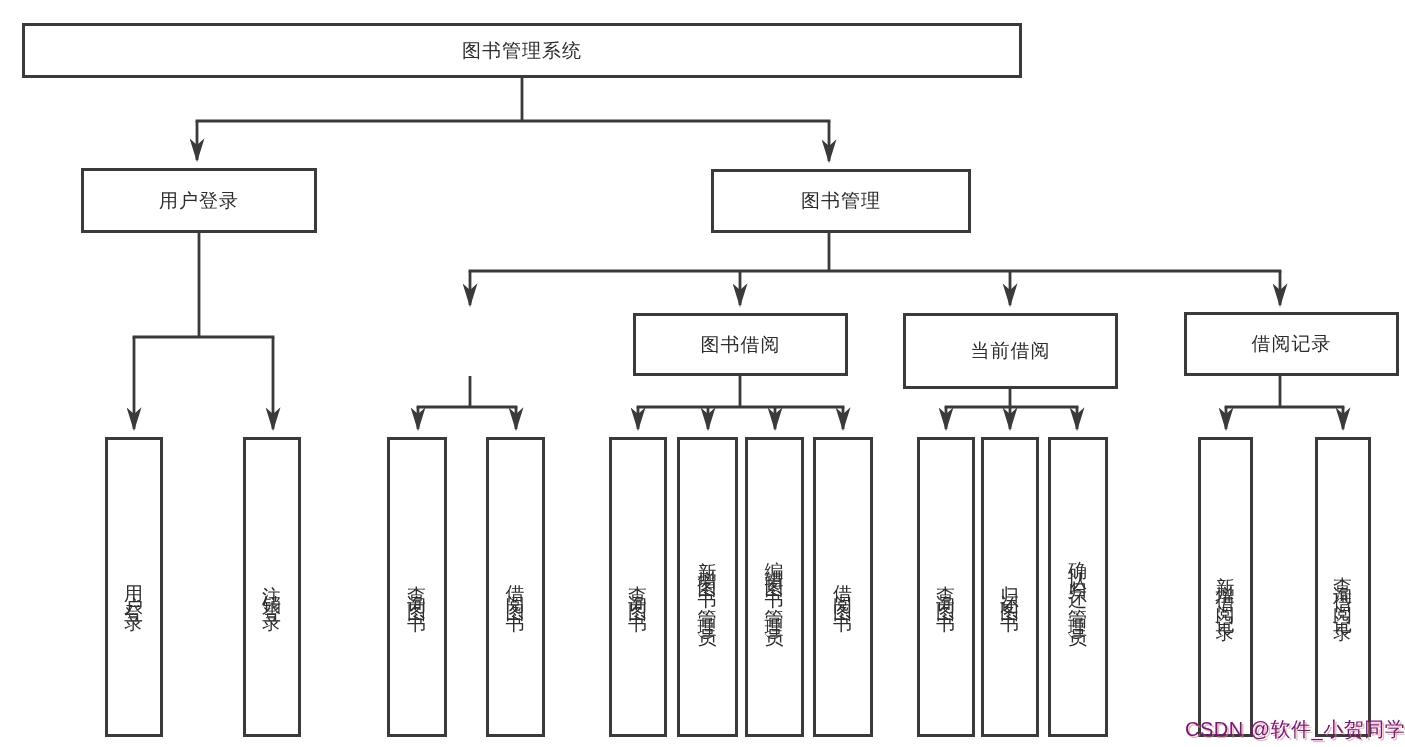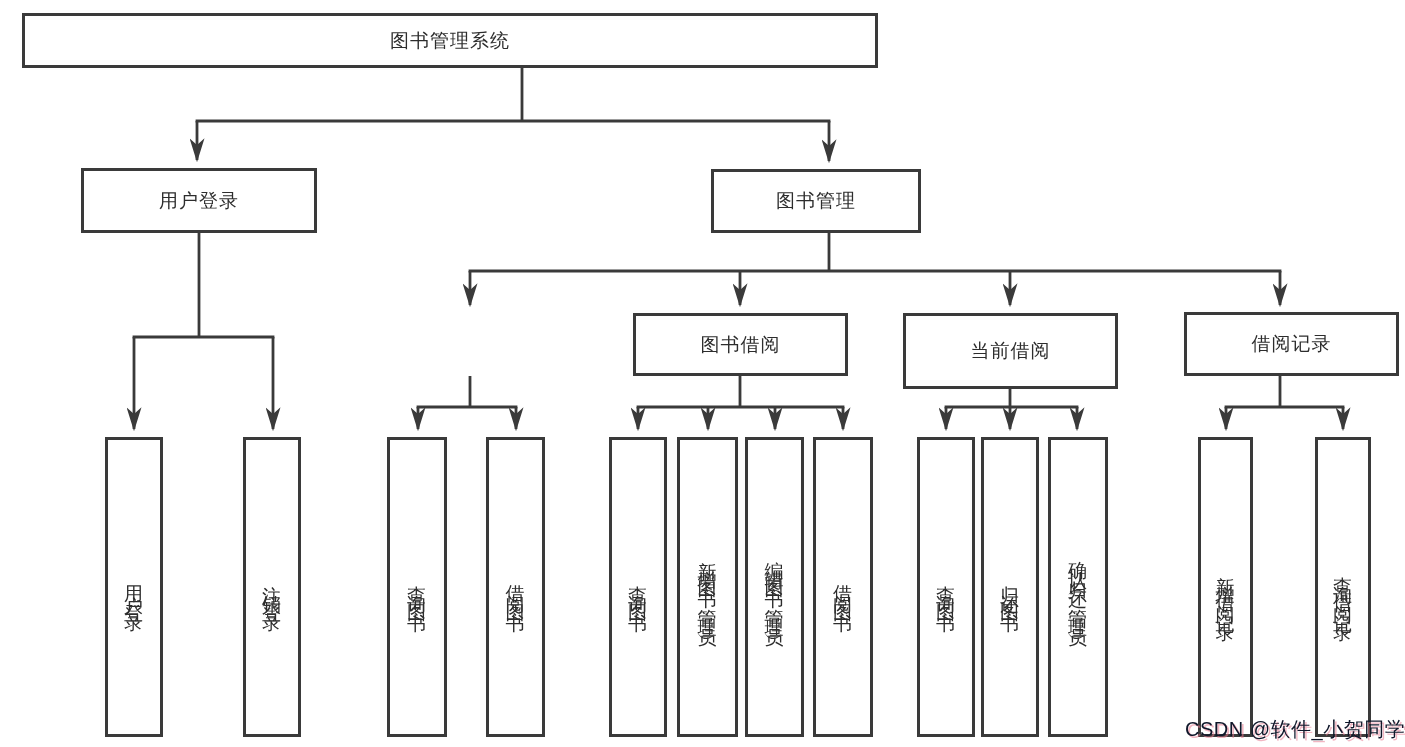--- a/index.html
+++ b/index.html
@@ -40,21 +40,21 @@
     text-orientation: mixed;
     letter-spacing: 0.5em;
     line-height: 1.0;
     padding-top: 4px;
   }
   .watermark {
     position: absolute;
     left: 1185px;
     top: 716px;
     font-size: 20px;
-    color: #0f172a;
+    color: #701a75;
     text-shadow: 2px 2px 0 rgba(232, 122, 144, 0.55);
     white-space: nowrap;
     z-index: 3;
     letter-spacing: 0.5px;
   }
 </style>
 </head>
 <body>
 
 <div id="stage">
@@ -102,24 +102,24 @@
       <path d="M1010,407 L1010,429" marker-end="url(#arrow)"></path>
       <path d="M1077,407 L1077,429" marker-end="url(#arrow)"></path>
 
       <path d="M1280,376 L1280,407"></path>
       <path d="M1224.6,407 L1344.4,407"></path>
       <path d="M1226,407 L1226,429" marker-end="url(#arrow)"></path>
       <path d="M1343,407 L1343,429" marker-end="url(#arrow)"></path>
     </g>
   </svg>
 
-  <div class="box" style="left:22px; top:13px; width:856px; height:55px;">图书管理系统</div>
+  <div class="box" style="left:22px; top:23px; width:1000px; height:55px;">图书管理系统</div>
 
   <div class="box" style="left:81px; top:168px; width:236px; height:65px;">用户登录</div>
-  <div class="box" style="left:711px; top:169px; width:210px; height:64px;">图书管理</div>
+  <div class="box" style="left:711px; top:169px; width:260px; height:64px;">图书管理</div>
 
   <div class="box" style="left:633px; top:313px; width:215px; height:63px;">图书借阅</div>
   <div class="box" style="left:903px; top:313px; width:215px; height:76px;">当前借阅</div>
   <div class="box" style="left:1172px; top:312px; width:215px; height:64px;margin-left:12px;">借阅记录</div>
 
   <div class="box vbox" style="left:105px; top:437px; width:58px; height:300px;">用户登录</div>
   <div class="box vbox" style="left:243px; top:437px; width:58px; height:300px;">注销登录</div>
 
   <div class="box vbox" style="left:387px; top:437px; width:60px; height:300px;">查询图书</div>
   <div class="box vbox" style="left:486px; top:437px; width:59px; height:300px;">借阅图书</div>

